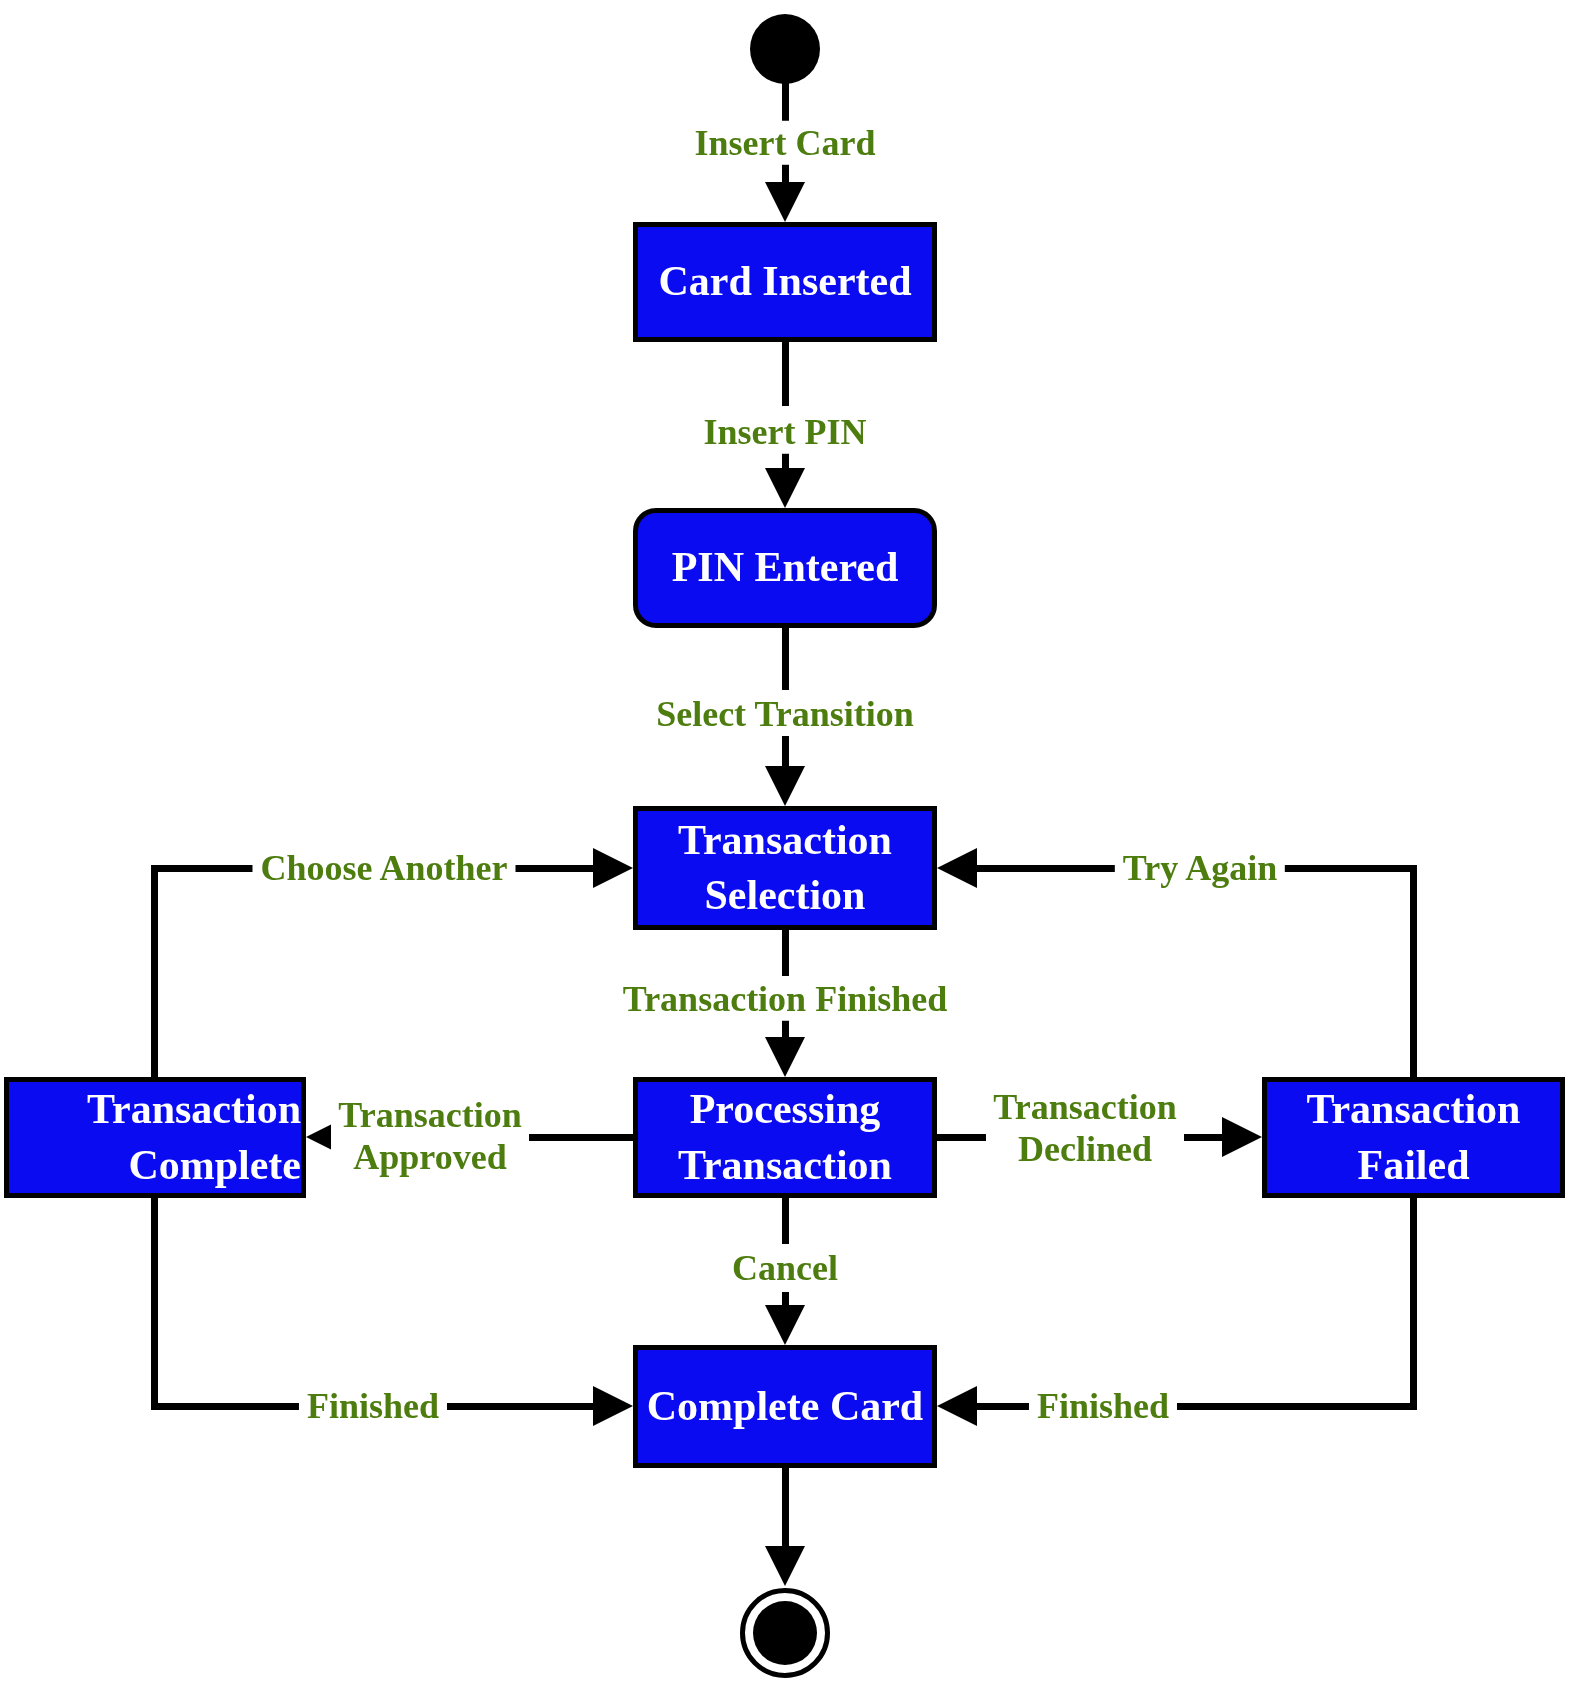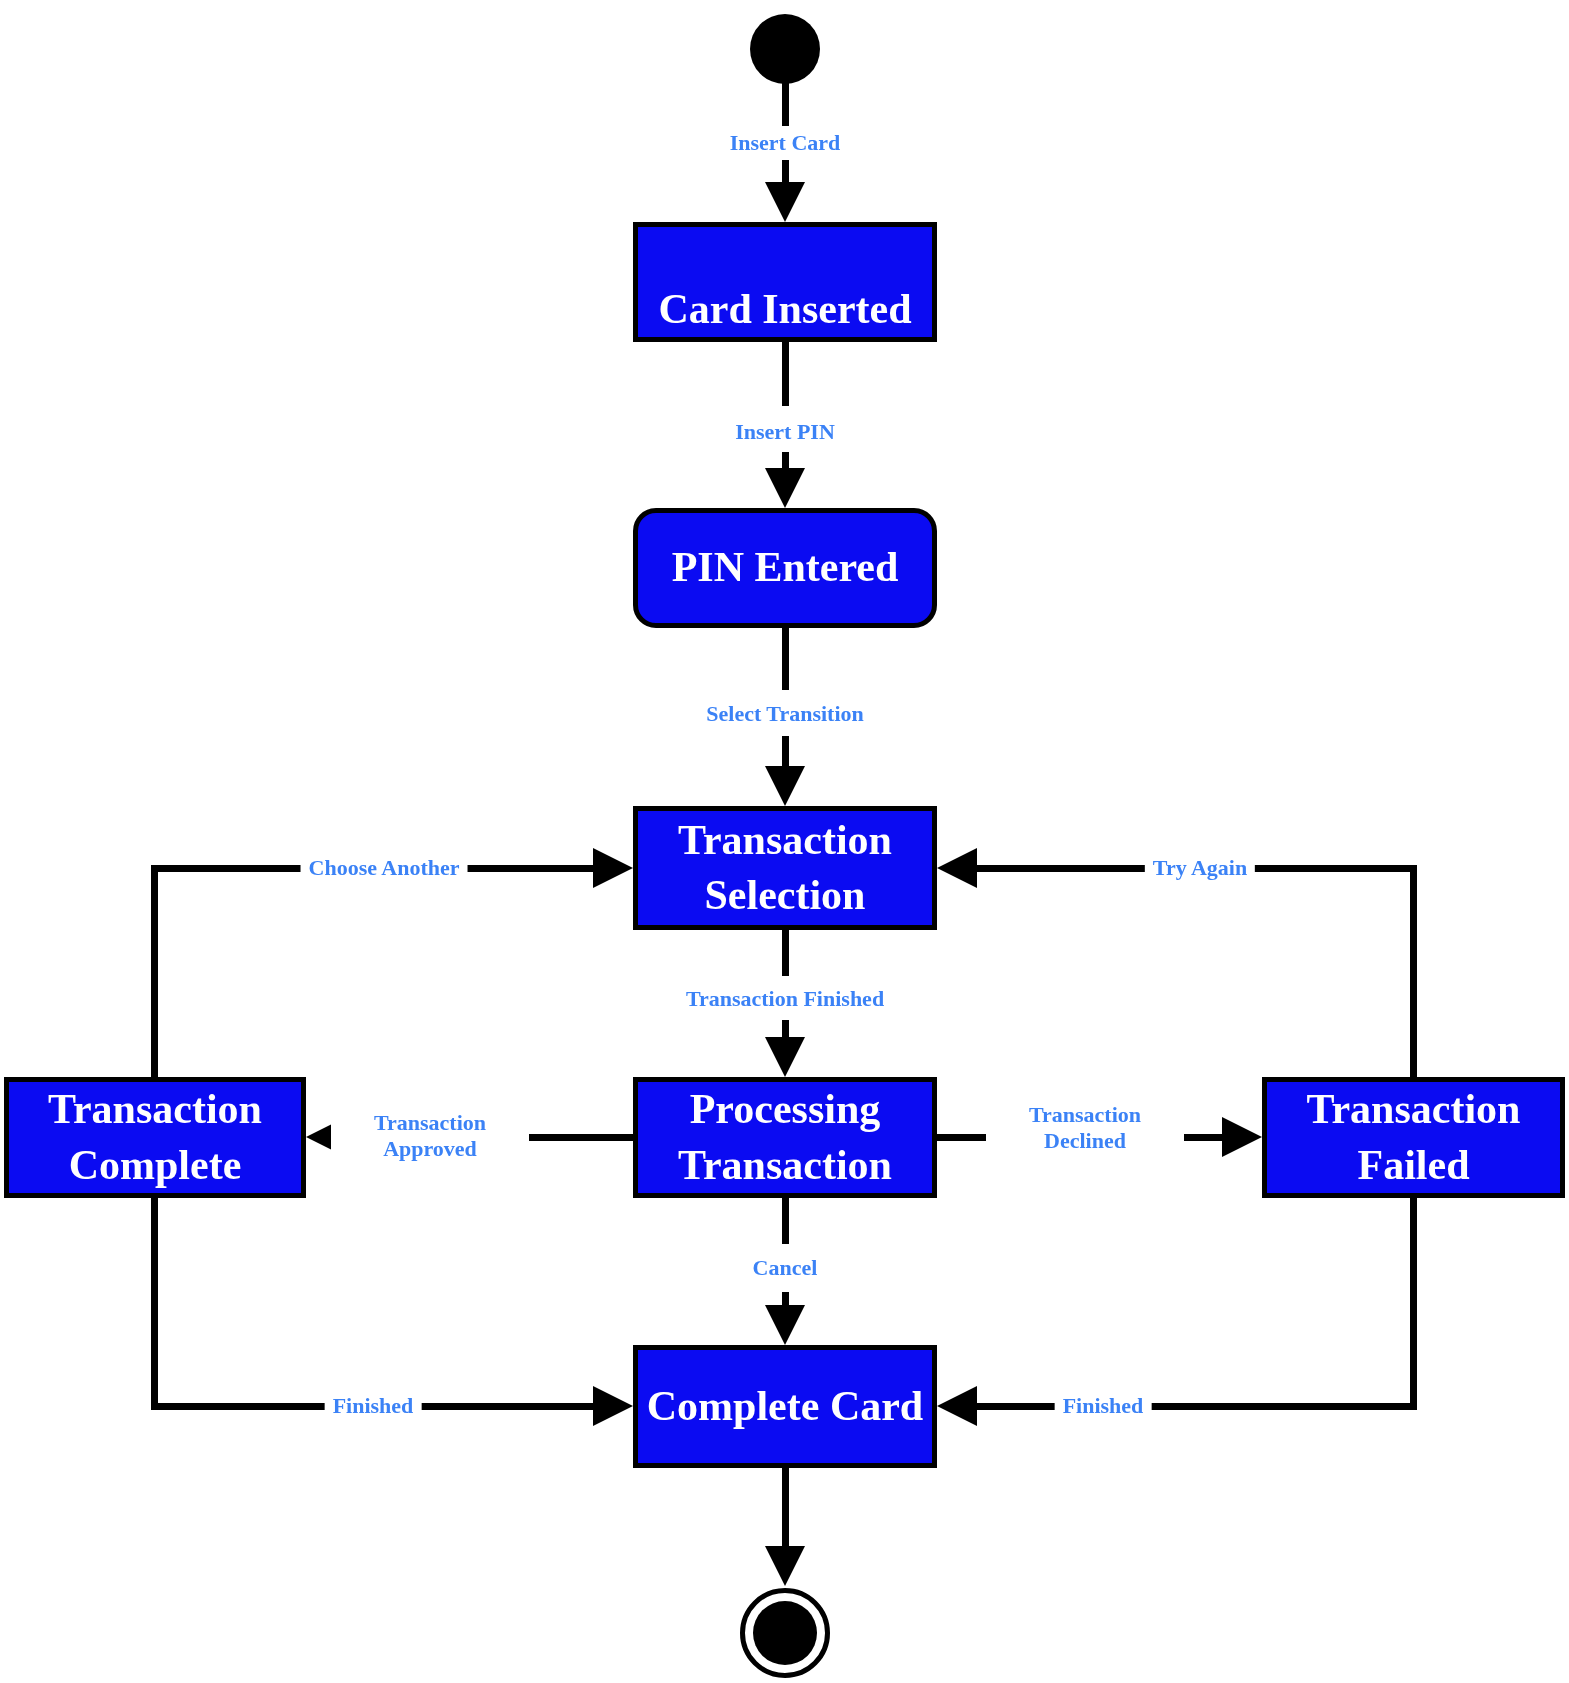--- a/index.html
+++ b/index.html
@@ -23,24 +23,24 @@
     display: flex;
     align-items: center;
     justify-content: center;
     text-align: center;
     z-index: 2;
   }
   .seg { position: absolute; background: #000000; z-index: 1; }
   .elabel {
     position: absolute;
     transform: translate(-50%, -50%);
-    color: #3b82f6;
+    color: #4d7c0f;
     background: #ffffff;
     font-weight: bold;
-    font-size: 22px;
+    font-size: 36px;
     line-height: 1.18;
     white-space: nowrap;
     text-align: center;
     padding: 1px 8px;
     z-index: 3;
   }
   .elabel.wrap { white-space: normal; width: 190px; padding: 1px 4px; }
   .ah { position: absolute; width: 0; height: 0; z-index: 2; }
   .ah-down  { border-left: 20px solid transparent; border-right: 20px solid transparent; border-top: 40px solid #000000; }
   .ah-right { border-top: 20px solid transparent; border-bottom: 20px solid transparent; border-left: 40px solid #000000; }
@@ -55,21 +55,21 @@
 
 <div id="canvas">
 
   <div id="initial-state" class="circle"></div>
 
   <div class="seg" style="left:782px; top:80px; width:7px; height:46px;"></div>
   <div class="elabel" style="left:785px; top:143px;">Insert Card</div>
   <div class="seg" style="left:782px; top:160px; width:7px; height:24px;"></div>
   <div class="ah ah-down" style="left:765px; top:182px;"></div>
 
-  <div class="state" style="left:633px; top:222px; width:304px; height:120px;align-items:flex-end;">
+  <div class="state" style="left:633px; top:222px; width:304px; height:120px;">
     <span>Card Inserted</span>
   </div>
 
   <div class="seg" style="left:782px; top:342px; width:7px; height:64px;"></div>
   <div class="elabel" style="left:785px; top:432px;">Insert PIN</div>
   <div class="seg" style="left:782px; top:452px; width:7px; height:18px;"></div>
   <div class="ah ah-down" style="left:765px; top:468px;"></div>
 
   <div class="state" style="left:633px; top:508px; width:304px; height:120px;border-radius:23px;">
     <span>PIN Entered</span>
@@ -94,21 +94,21 @@
   </div>
 
   <div class="seg" style="left:346px; top:1134px; width:287px; height:7px;"></div>
   <div class="ah ah-left" style="left:306px; top:1117px;"></div>
   <div class="elabel wrap" style="left:430px; top:1136px;">Transaction Approved</div>
 
   <div class="seg" style="left:937px; top:1134px; width:285px; height:7px;"></div>
   <div class="ah ah-right" style="left:1222px; top:1117px;"></div>
   <div class="elabel wrap" style="left:1085px; top:1128px;">Transaction Declined</div>
 
-  <div class="state" style="left:4px; top:1077px; width:302px; height:121px;">
+  <div class="state" style="left:4px; top:1077px; width:302px; height:121px;text-align:right;">
     <span>Transaction Complete</span>
   </div>
 
   <div class="state" style="left:1262px; top:1077px; width:303px; height:121px;">
     <span>Transaction Failed</span>
   </div>
 
   <div class="seg" style="left:151px; top:865px; width:7px; height:212px;"></div>
   <div class="seg" style="left:151px; top:865px; width:442px; height:7px;"></div>
   <div class="ah ah-right" style="left:593px; top:848px;"></div>

